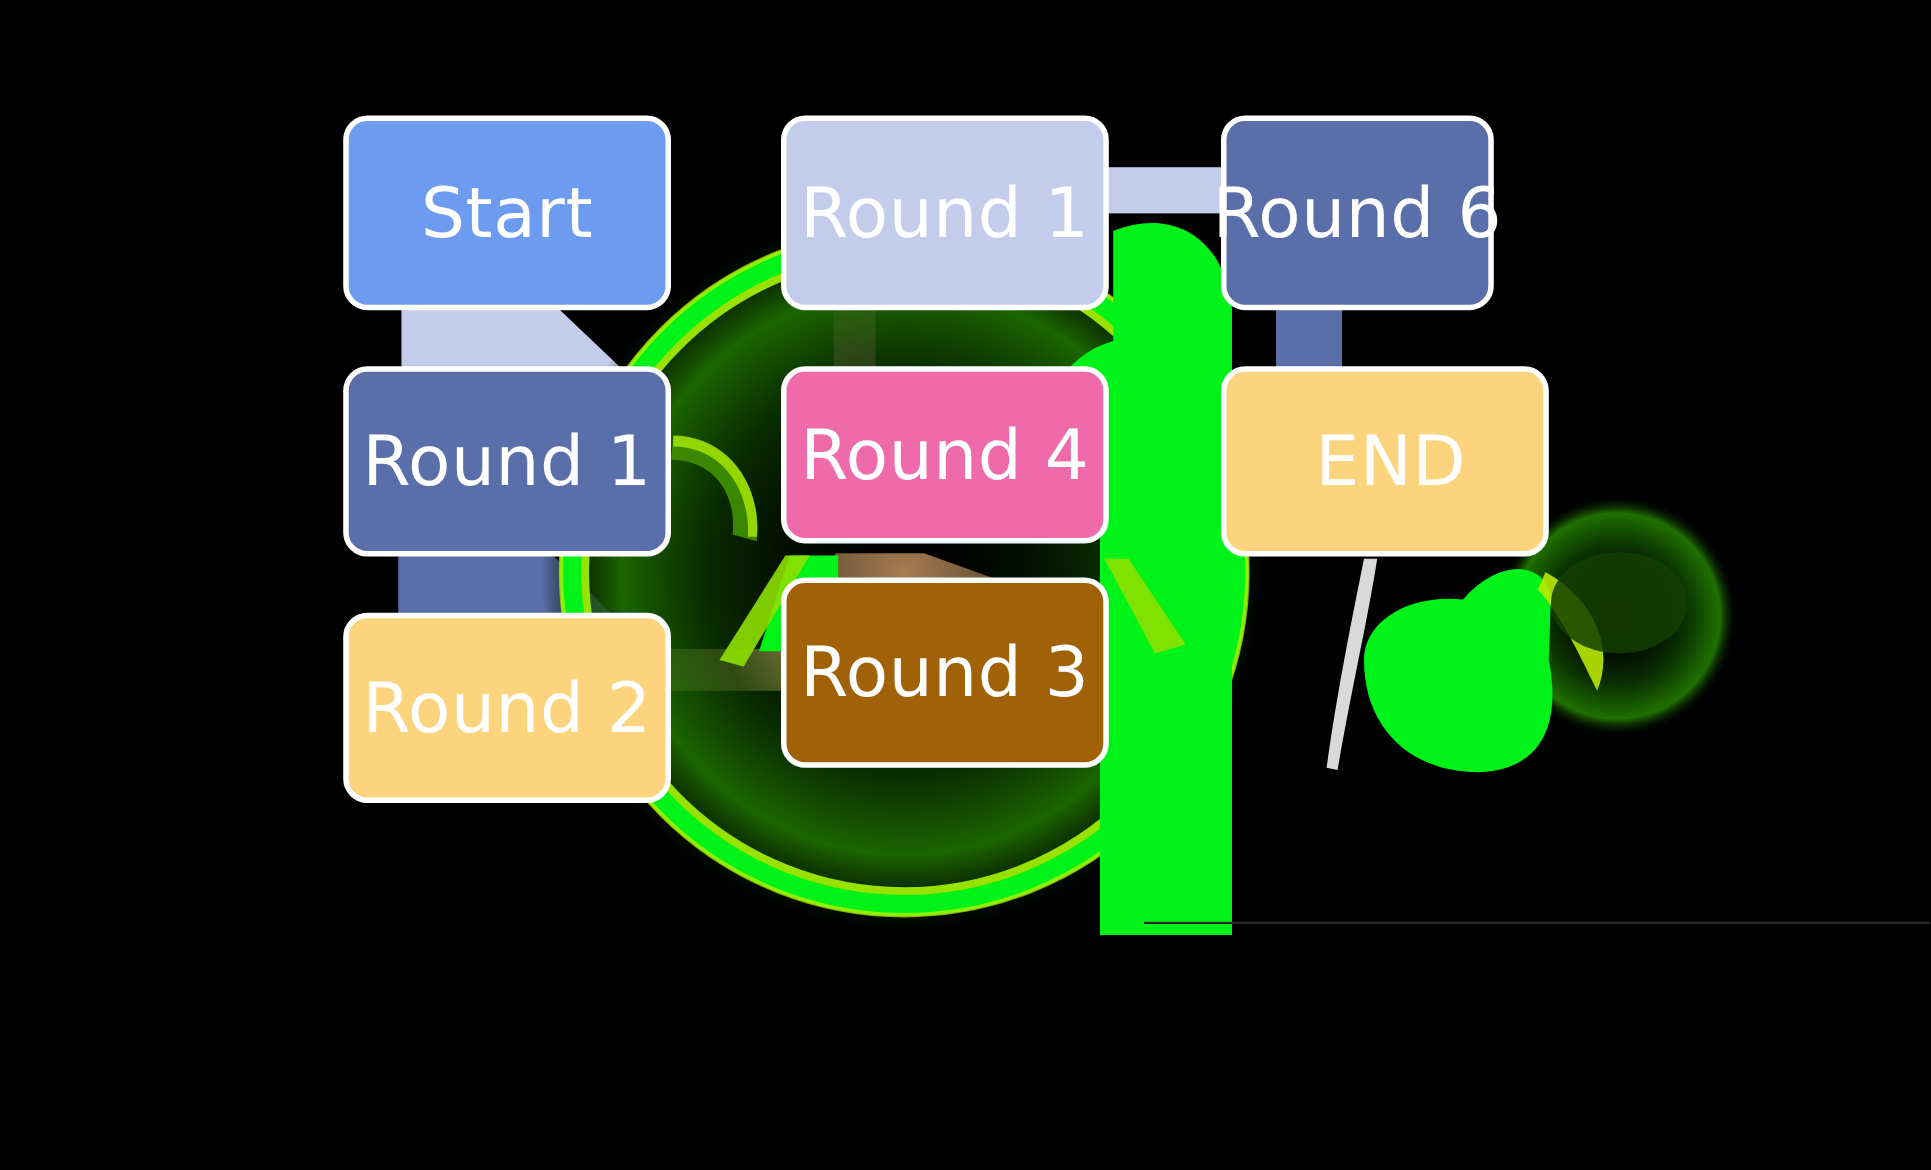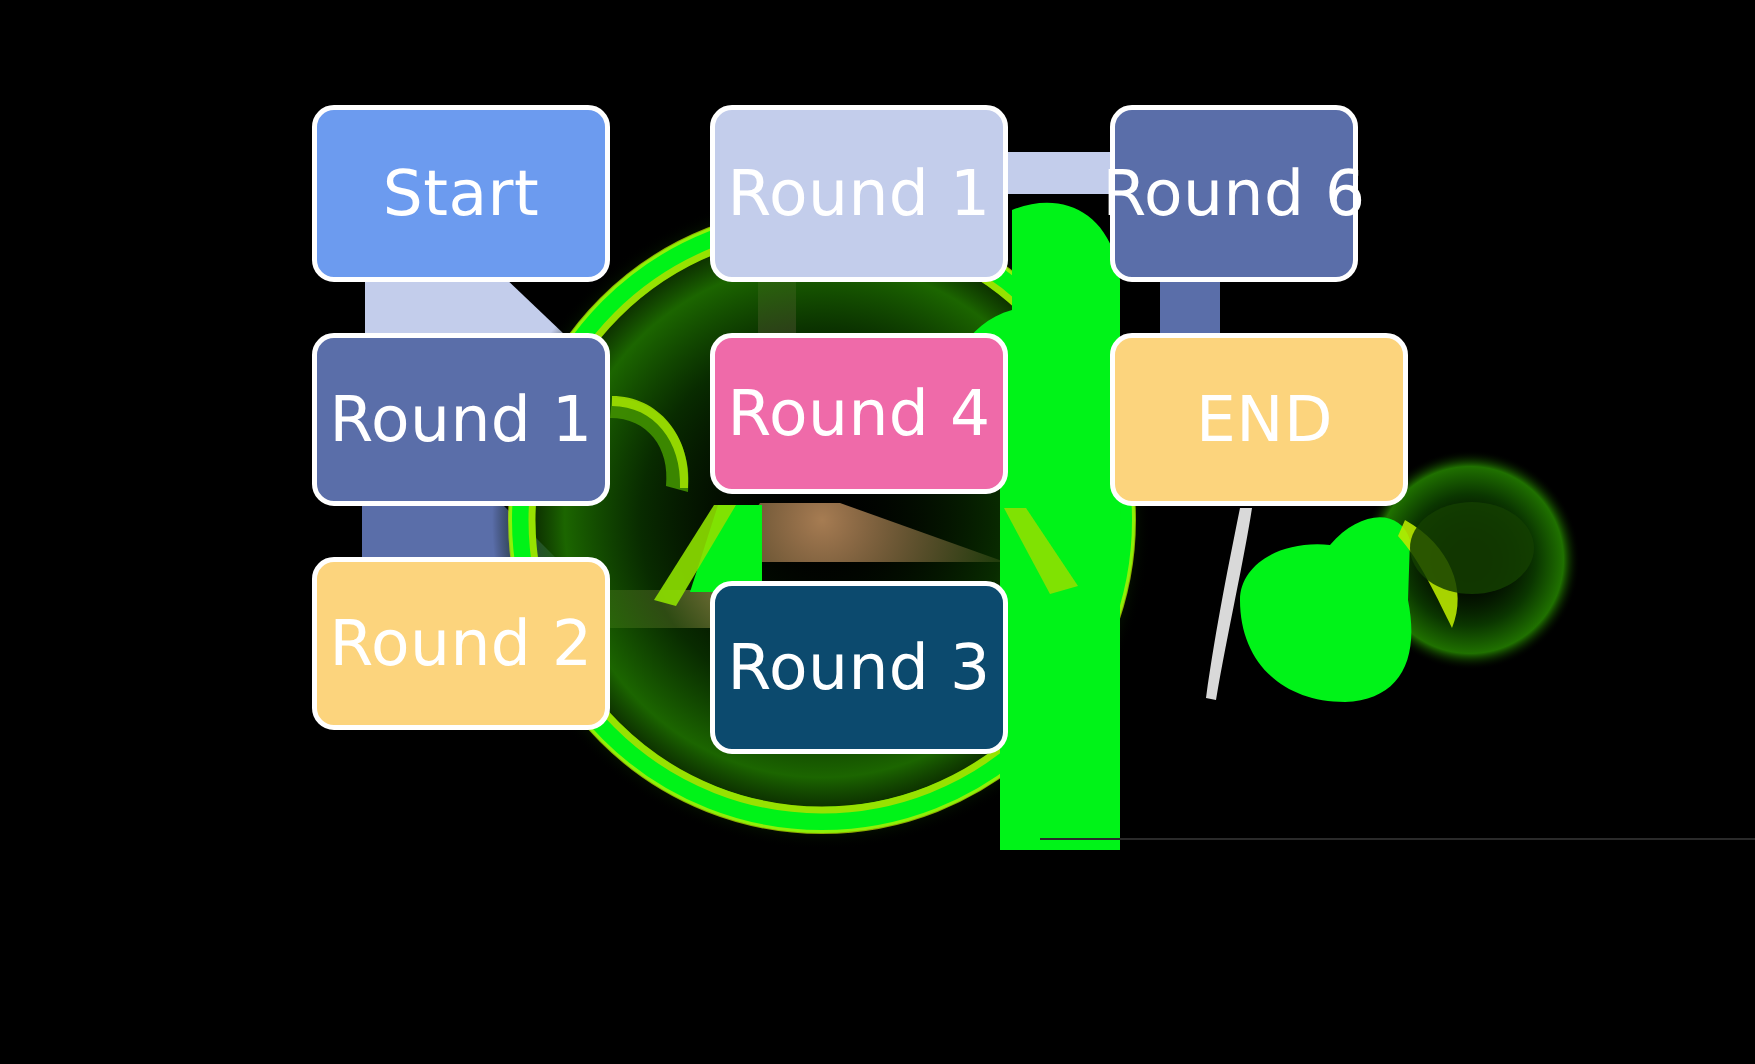--- a/index.html
+++ b/index.html
@@ -145,18 +145,18 @@
     </div>
 
     <div class="node" style="left:1110px;top:333px;width:298px;height:173px;background:#fcd47d;padding-left:11px;">
       <span>END</span>
     </div>
 
     <div class="node" style="left:312px;top:557px;width:298px;height:173px;background:#fcd47d;border-radius:22px;">
       <span>Round 2</span>
     </div>
 
-    <div class="node" style="left:710px;top:581px;width:298px;height:173px;background:#0c4a6e;">
+    <div class="node" style="left:710px;top:525px;width:298px;height:173px;background:#a16207;">
       <span>Round 3</span>
     </div>
 
   </div>
 </div>
 
 </body></html>

